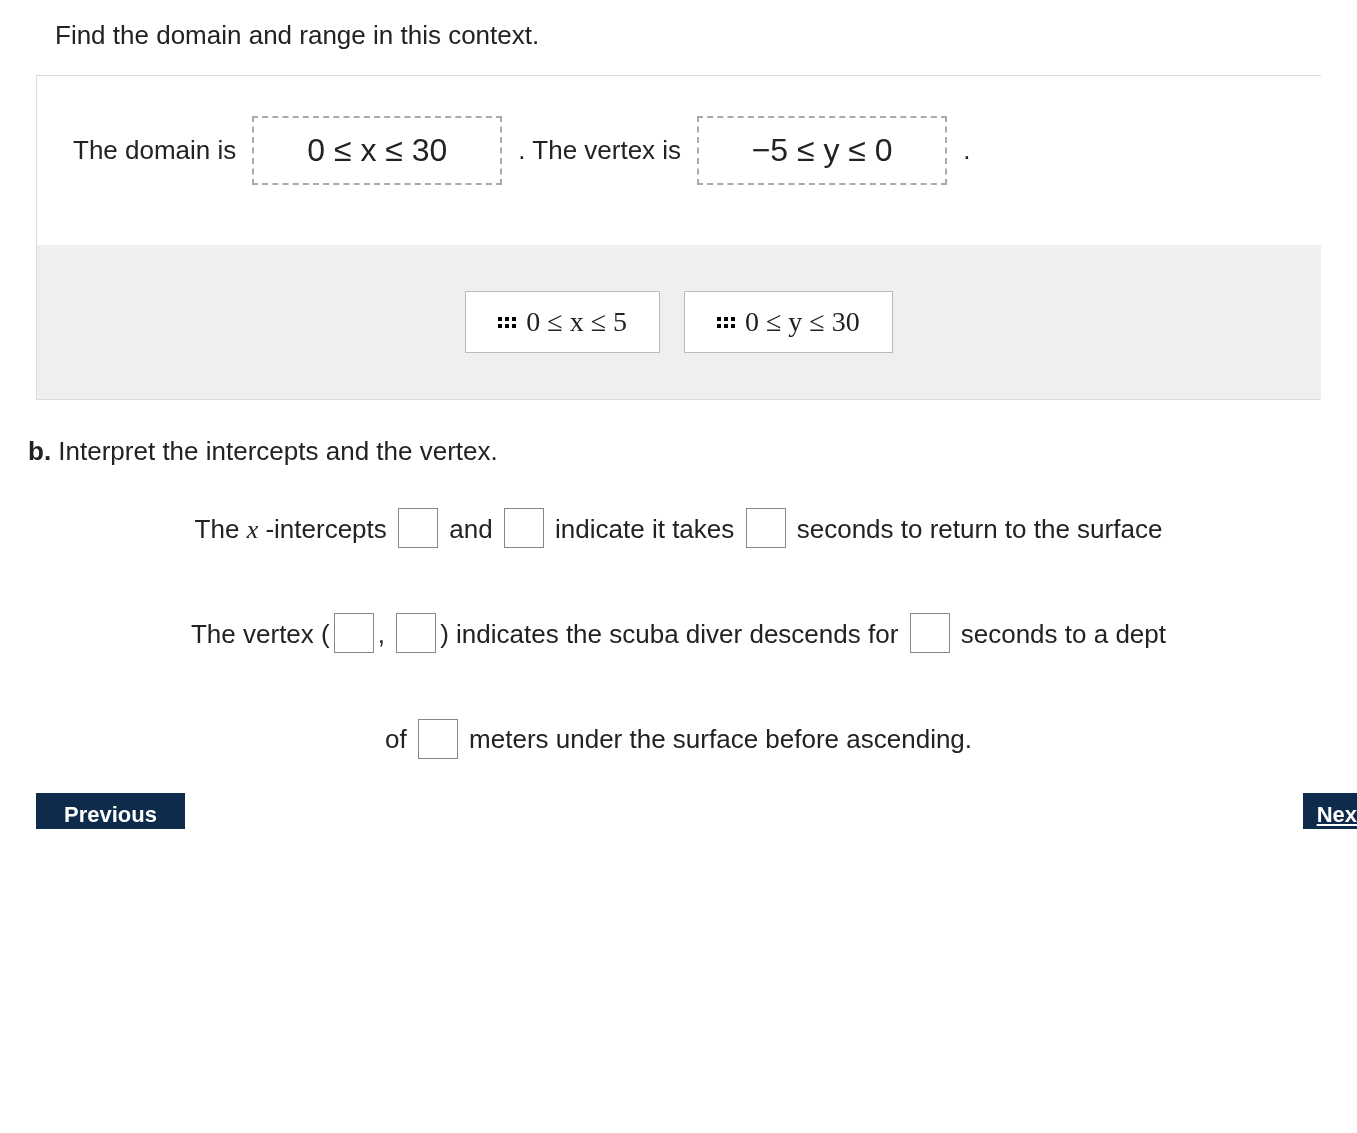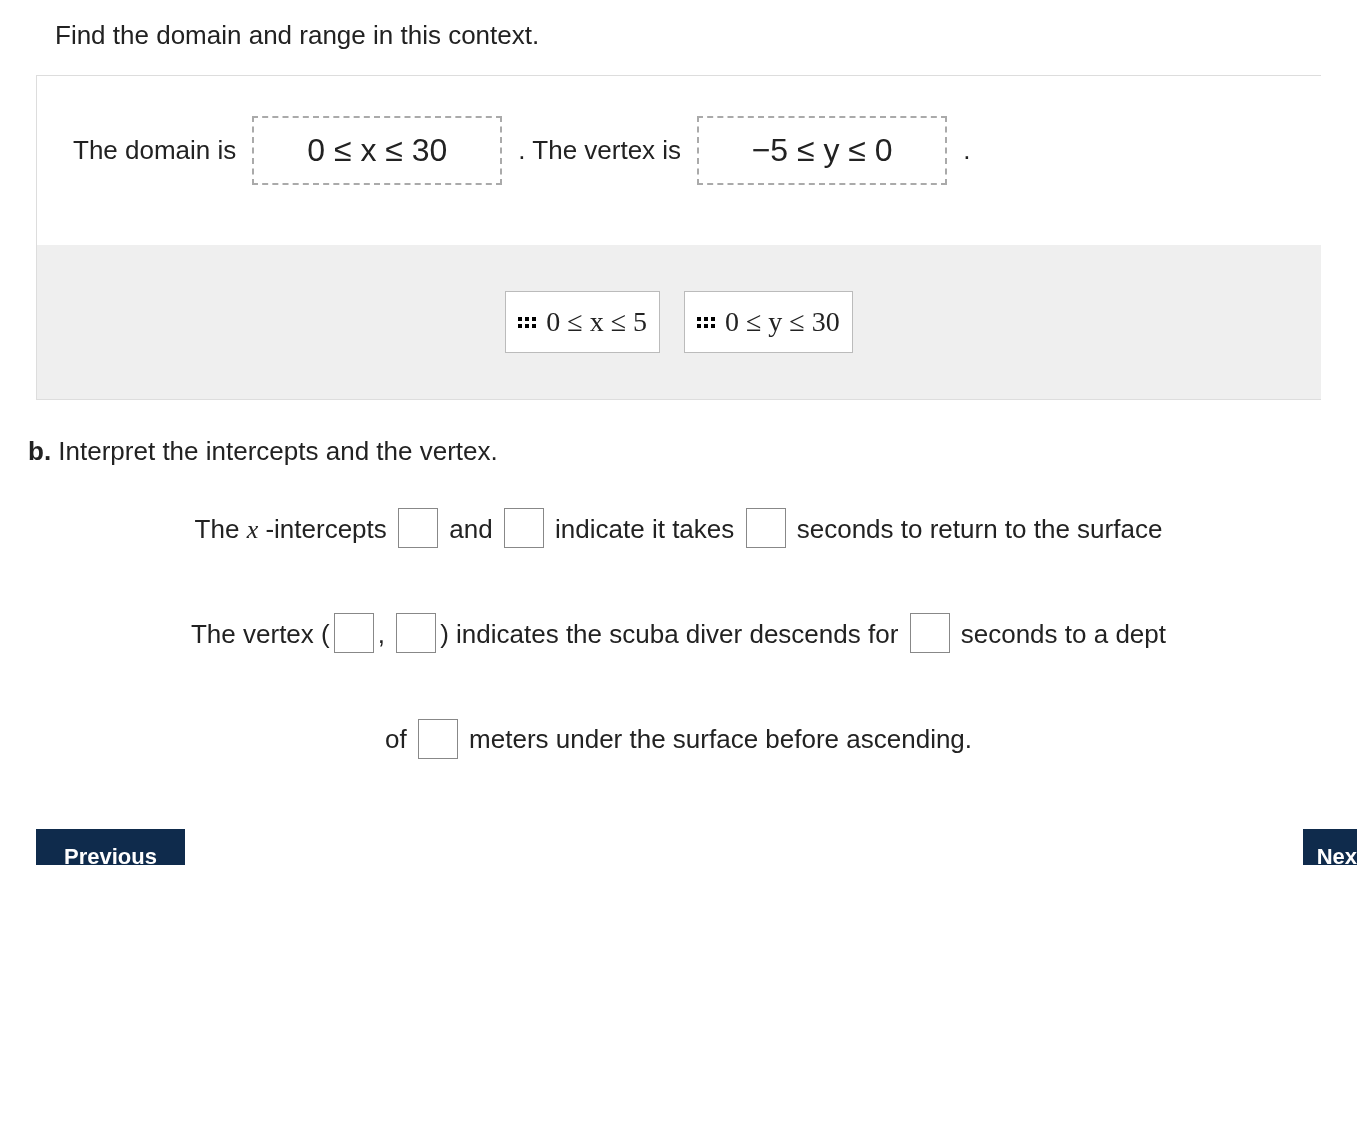--- a/index.html
+++ b/index.html
@@ -40,21 +40,21 @@
   .tile-bank {
     background: #efefef;
     padding: 46px 10px;
     display: flex;
     justify-content: center;
     gap: 24px;
   }
   .tile {
     background: #fff;
     border: 1px solid #bbb;
-    padding: 14px 12px;
+    padding: 14px 32px;
     display: flex;
     align-items: center;
     gap: 10px;
     font-family: "Times New Roman", serif;
     font-size: 28px;
     cursor: grab;
     white-space: nowrap;
   }
   .grip {
     display: inline-grid;
@@ -82,37 +82,39 @@
     vertical-align: middle;
     margin: 0 4px;
     position: relative;
     top: -3px;
   }
   .mathit { font-family: "Times New Roman", serif; font-style: italic; }
   .nav {
     padding: 36px;
     display: flex;
     justify-content: space-between;
+    align-items: flex-end;
     height: 70px;
     overflow: hidden;
   }
   .nav-btn {
     background: #0f2b4c;
     color: #fff;
     border: none;
     padding: 14px 28px 0 28px;
     font-size: 22px;
     font-weight: bold;
     cursor: pointer;
     height: 42px;
   }
   .nav-btn.next {
     margin-right: -36px;
     padding-right: 0;
     padding-left: 14px;
+    text-decoration: underline;
   }
   .nowrap { white-space: nowrap; }
 </style>
 </head>
 <body>
 
 <div class="prompt">Find the domain and range in this context.</div>
 
 <div class="panel">
   <div class="answer-row">

